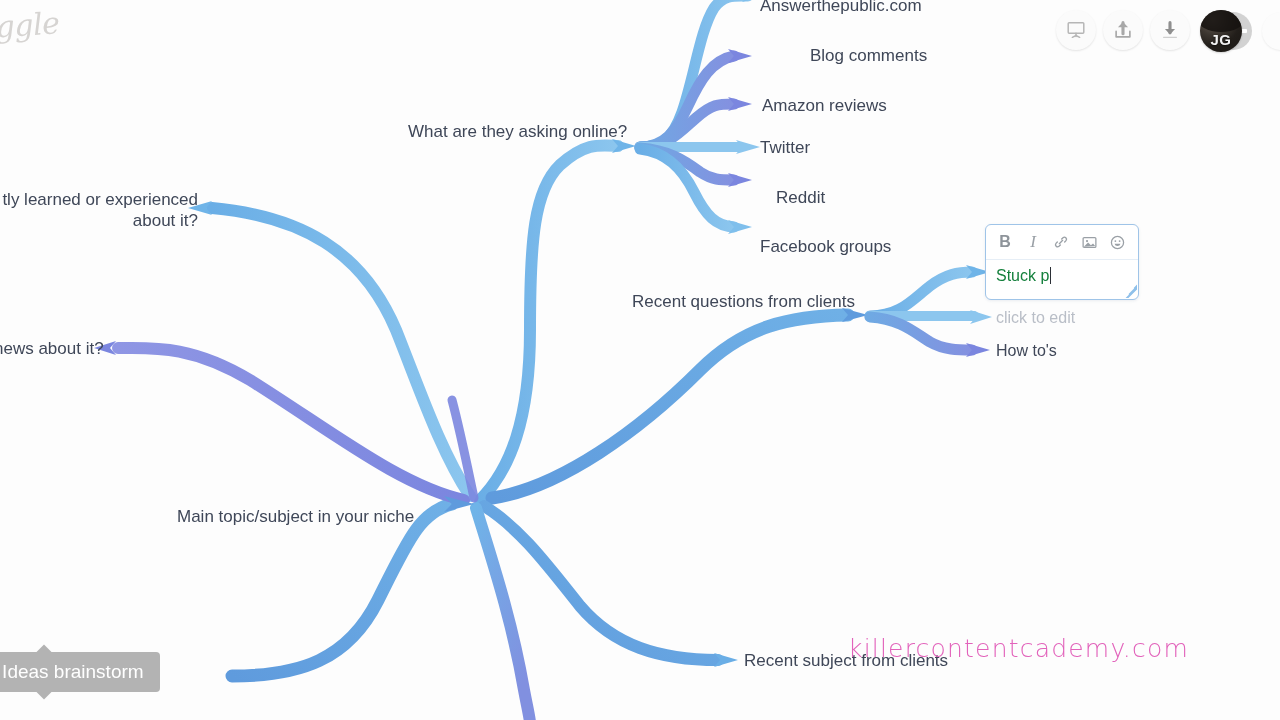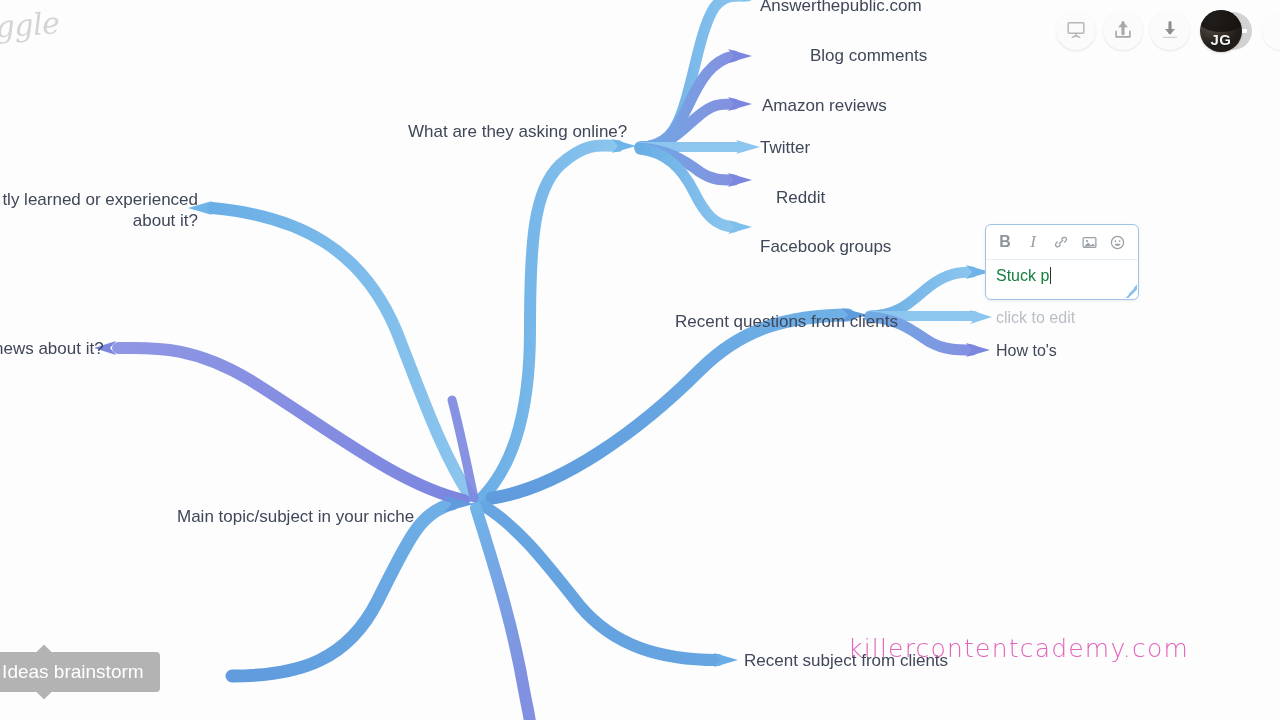--- a/index.html
+++ b/index.html
@@ -424,21 +424,21 @@
   <div class="node" style="left:762px; top:45px;margin-left:48px;">Blog comments</div>
 
   <div class="node" style="left:762px; top:95px;">Amazon reviews</div>
 
   <div class="node" style="left:760px; top:137px;">Twitter</div>
 
   <div class="node" style="left:776px; top:171px;margin-top:16px;">Reddit</div>
 
   <div class="node" style="left:760px; top:236px;">Facebook groups</div>
 
-  <div class="node" style="left:675px; top:291px;margin-top:20px;">Recent questions from clients</div>
+  <div class="node" style="left:632px; top:291px;">Recent questions from clients</div>
 
   <div class="node small placeholder" style="left:996px; top:308px;">click to edit</div>
 
   <div class="node small" style="left:996px; top:341px;">How to's</div>
 
   <div class="node two-line" style="left:-62px; top:189px;">
     <span>tly learned or experienced</span>
     <br>
     <span>about it?</span>
   </div>

